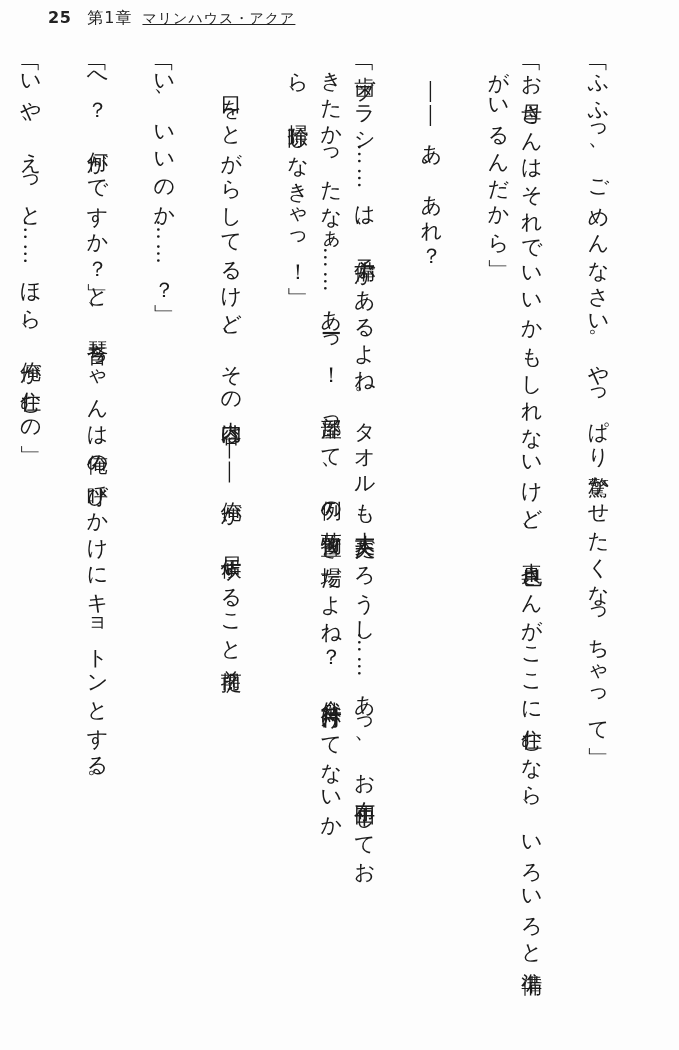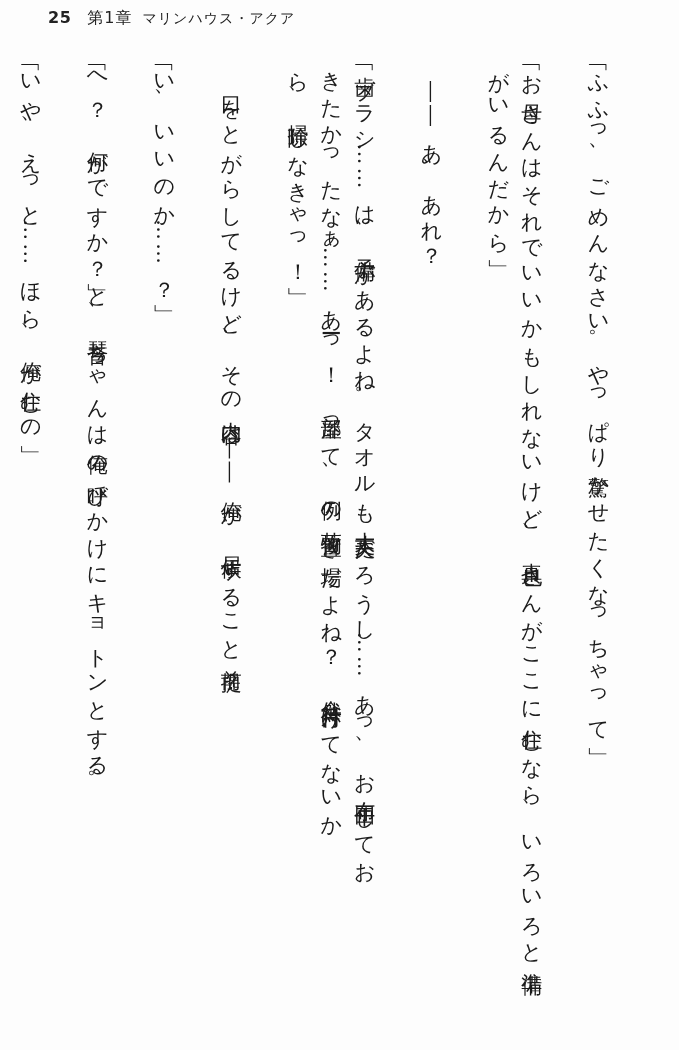--- a/index.html
+++ b/index.html
@@ -33,20 +33,21 @@
     margin-left: 16px;
     font-size: 16px;
     font-weight: 500;
     letter-spacing: 1px;
   }
   .running-head .chapter-title {
     margin-left: 10px;
     font-size: 14px;
     font-weight: 500;
     letter-spacing: 1px;
+    text-decoration: underline;
   }
   .vtext {
     position: absolute;
     top: 57px;
     right: 31px;
     height: 966px;
     writing-mode: vertical-rl;
     -webkit-writing-mode: vertical-rl;
     text-orientation: mixed;
     font-family: "DejaVu Serif", "Liberation Serif", serif;

